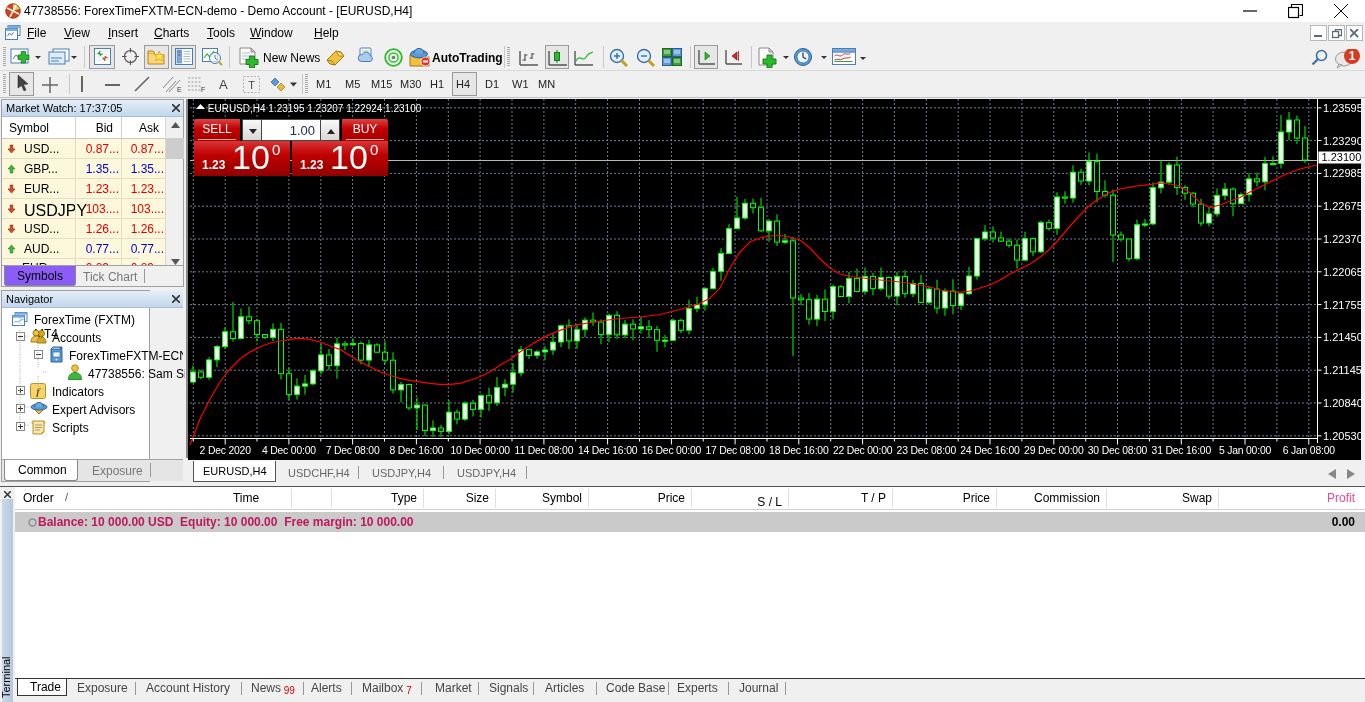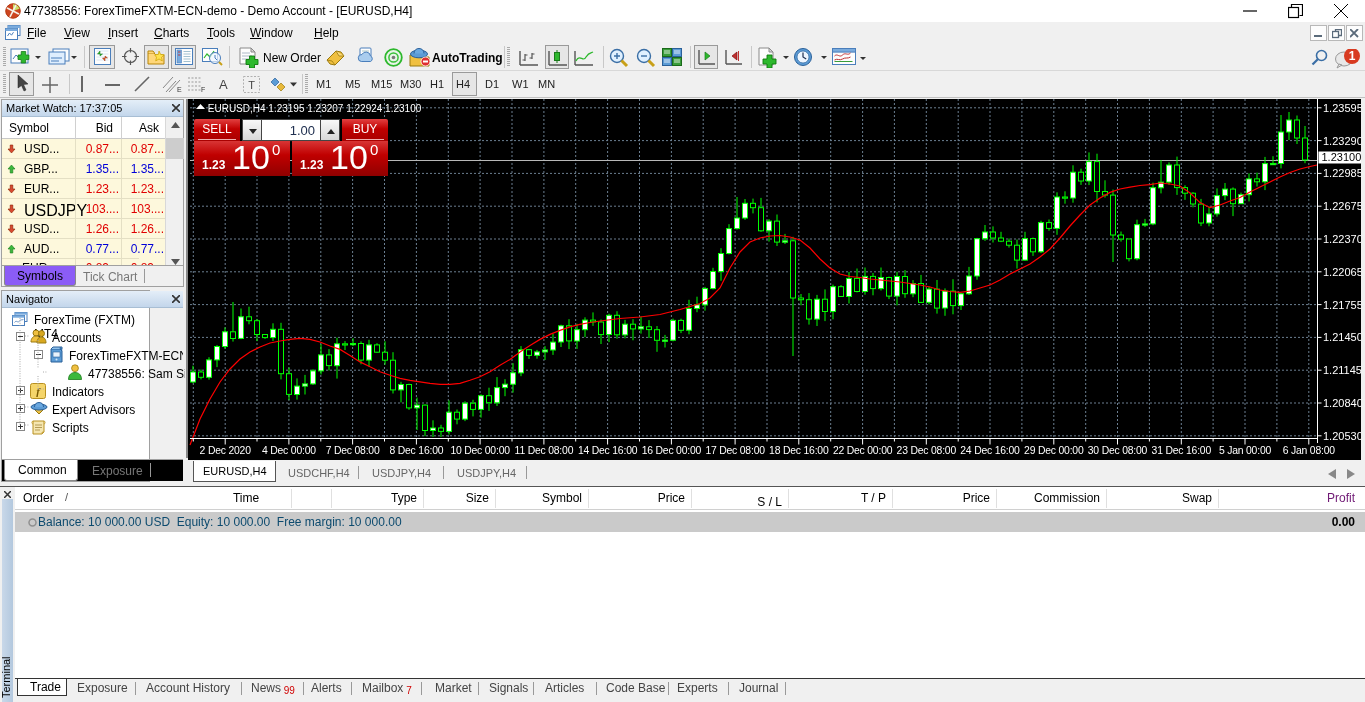--- a/index.html
+++ b/index.html
@@ -109,21 +109,21 @@
     <svg class="abs" style="left:238px;top:4px" width="22" height="21" viewBox="0 0 22 21">
 <path d="M2 1 h11 l4 4 v12 H2 z" fill="#fdfdfd" stroke="#8a8a8a"></path>
 <path d="M13 1 l4 4 h-4 z" fill="#d8d8d8" stroke="#8a8a8a"></path>
 <path d="M4 6 h8 M4 9 h10 M4 12 h10" stroke="#9ab" stroke-width="0.8"></path>
 <g>
         <rect x="8" y="12.5" width="12" height="5" fill="#2db82d"></rect>
         <rect x="11.5" y="9" width="5" height="12" fill="#2db82d"></rect>
         <path d="M11.5 12.5 h-3.5 v5 h3.5 v3.5 h5 v-3.5 h3.5 v-5 h-3.5 V9 h-5 z" fill="none" stroke="#0f7a0f" stroke-width="0.9"></path>
       </g>
 </svg>
-    <div class="abs" style="left:263px;top:8px;font-size:12px;color:#000">New Order</div>
+    <div class="abs" style="left:263px;top:8px;font-size:12px;color:#000">New News</div>
     <svg class="abs" style="left:326px;top:6px" width="20" height="17" viewBox="0 0 20 17">
 <path d="M1 11 L10 2 l5 1 3 4 -9 9 -5-1 z" fill="#f0c040" stroke="#9a7a10"></path>
 <path d="M10 2 l3 5 5 0" fill="#f8dc80" stroke="#9a7a10" stroke-width="0.8"></path>
 <path d="M1 11 l5 1 3 4" fill="none" stroke="#9a7a10" stroke-width="0.8"></path>
 </svg>
     <svg class="abs" style="left:356px;top:4px" width="18" height="21" viewBox="0 0 18 21">
 <rect x="4" y="1" width="11" height="13" rx="1" fill="#fdfdfd" stroke="#4a7ebb"></rect>
 <path d="M6 4 h7 M6 6.5 h7 M6 9 h5" stroke="#9bb" stroke-width="0.8"></path>
 <path d="M5.5 14.5 a3.5 3.5 0 0 1 .5-7 4.5 4.5 0 0 1 8.5 1.5 3 3 0 0 1 0 5.5 z" fill="#aacdee" stroke="#4a7ebb"></path>
 </svg>
@@ -439,21 +439,21 @@
 <path d="M12 15 l2-2 h-2 z" fill="#d8b860" stroke="#b89020" stroke-width="0.5"></path>
 </svg>
     <div class="abs" style="left:50px;top:130px;font-size:12px;color:#000">Scripts</div>
     <svg class="abs" style="left:0;top:17px" width="70" height="125">
 <path d="M18 22 V118" stroke="#aaa" stroke-width="1" stroke-dasharray="1,1.4"></path>
 <path d="M23 28 h4 M18 10 V18" stroke="#aaa" stroke-width="1" stroke-dasharray="1,1.4"></path>
 <path d="M36 32 V60 M41 64 h4" stroke="#aaa" stroke-width="1" stroke-dasharray="1,1.4"></path>
 <path d="M36 68 V81 M36 81 h7" stroke="#aaa" stroke-width="1" stroke-dasharray="1,1.4"></path>
 <path d="M23 99 h4 M23 117 h4" stroke="#aaa" stroke-width="1" stroke-dasharray="1,1.4"></path>
 </svg>
-    <div class="abs" style="left:0;top:168px;width:181px;height:22px;background:#000000;border-top:1px solid #a0a0a0">
+    <div class="abs" style="left:0;top:168px;width:181px;height:22px;background:#e5e5e5;border-top:1px solid #a0a0a0">
       <div class="abs" style="left:2px;top:0;width:74px;height:21px;background:#fff;border:1px solid #888;border-top:none;border-radius:0 0 3px 3px">
         <div class="abs" style="left:13px;top:3px;font-size:12px;color:#000">Common</div>
       </div>
       <div class="abs" style="left:90px;top:4px;font-size:12px;color:#777">Exposure</div>
       <div class="abs" style="left:148px;top:3px;width:1px;height:14px;background:#999"></div>
     </div>
   </div>
 <div class="abs" style="left:185px;top:98px;width:1180px;height:388px;background:#f0f0f0">
     <div class="abs" style="left:1px;top:1px;width:1176px;height:359px;background:#000;border-left:2px solid #888;border-top:1px solid #888"></div>
   </div>
@@ -937,38 +937,38 @@
       <div class="abs" style="left:151px;top:4px;width:160px;text-align:center;font-size:12px;color:#000000">Time</div>
       <div class="abs" style="left:242px;top:4px;width:160px;text-align:right;font-size:12px;color:#000">Type</div>
       <div class="abs" style="left:314px;top:4px;width:160px;text-align:right;font-size:12px;color:#000">Size</div>
       <div class="abs" style="left:407px;top:4px;width:160px;text-align:right;font-size:12px;color:#000">Symbol</div>
       <div class="abs" style="left:510px;top:4px;width:160px;text-align:right;font-size:12px;color:#000">Price</div>
       <div class="abs" style="left:607px;top:8px;width:160px;text-align:right;font-size:12px;color:#000">S / L</div>
       <div class="abs" style="left:711px;top:4px;width:160px;text-align:right;font-size:12px;color:#000">T / P</div>
       <div class="abs" style="left:815px;top:4px;width:160px;text-align:right;font-size:12px;color:#000">Price</div>
       <div class="abs" style="left:925px;top:4px;width:160px;text-align:right;font-size:12px;color:#000">Commission</div>
       <div class="abs" style="left:1037px;top:4px;width:160px;text-align:right;font-size:12px;color:#000">Swap</div>
-      <div class="abs" style="left:1180px;top:4px;width:160px;text-align:right;font-size:12px;color:#701a75">Profit</div>
+      <div class="abs" style="left:1180px;top:4px;width:160px;text-align:right;font-size:12px;color:#ec4899">Profit</div>
       <div class="abs" style="left:276px;top:2px;width:1px;height:19px;background:#e0e0e0"></div>
       <div class="abs" style="left:316px;top:2px;width:1px;height:19px;background:#e0e0e0"></div>
       <div class="abs" style="left:408px;top:2px;width:1px;height:19px;background:#e0e0e0"></div>
       <div class="abs" style="left:480px;top:2px;width:1px;height:19px;background:#e0e0e0"></div>
       <div class="abs" style="left:573px;top:2px;width:1px;height:19px;background:#e0e0e0"></div>
       <div class="abs" style="left:676px;top:2px;width:1px;height:19px;background:#e0e0e0"></div>
       <div class="abs" style="left:773px;top:2px;width:1px;height:19px;background:#e0e0e0"></div>
       <div class="abs" style="left:877px;top:2px;width:1px;height:19px;background:#e0e0e0"></div>
       <div class="abs" style="left:981px;top:2px;width:1px;height:19px;background:#e0e0e0"></div>
       <div class="abs" style="left:1091px;top:2px;width:1px;height:19px;background:#e0e0e0"></div>
       <div class="abs" style="left:1203px;top:2px;width:1px;height:19px;background:#e0e0e0"></div>
     </div>
     <div class="abs" style="left:15px;top:25px;width:1350px;height:20px;background:#cacaca">
       <svg class="abs" style="left:13px;top:6px" width="9" height="9">
         <circle cx="4.5" cy="4.5" r="3.5" fill="none" stroke="#909090" stroke-width="1.5"></circle>
       </svg>
-      <div class="abs" style="left:23px;top:3px;font-size:12px;font-weight:normal;color:#0c4a6e">Balance: 10 000.00 USD&nbsp;&nbsp;Equity: 10 000.00&nbsp;&nbsp;Free margin: 10 000.00</div>
+      <div class="abs" style="left:23px;top:3px;font-size:12px;font-weight:bold;color:#be185d">Balance: 10 000.00 USD&nbsp;&nbsp;Equity: 10 000.00&nbsp;&nbsp;Free margin: 10 000.00</div>
       <div class="abs" style="right:10px;top:3px;font-size:12px;font-weight:bold;color:#000">0.00</div>
     </div>
     <div class="abs" style="left:15px;top:45px;width:1350px;height:146px;background:#fff"></div>
     <div class="abs" style="left:15px;top:191px;width:1350px;height:1px;background:#333"></div>
     <div class="abs" style="left:15px;top:192px;width:1350px;height:24px;background:#f0f0f0">
       <div class="abs" style="left:2px;top:0;width:50px;height:17px;background:#fff;border:1px solid #333;border-top:none">
         <div class="abs" style="left:12px;top:1px;font-size:12px;color:#000">Trade</div>
       </div>
       <div class="abs" style="left:62px;top:2px;font-size:12px;color:#444">Exposure</div>
       <div class="abs" style="left:131px;top:2px;font-size:12px;color:#444">Account History</div>

